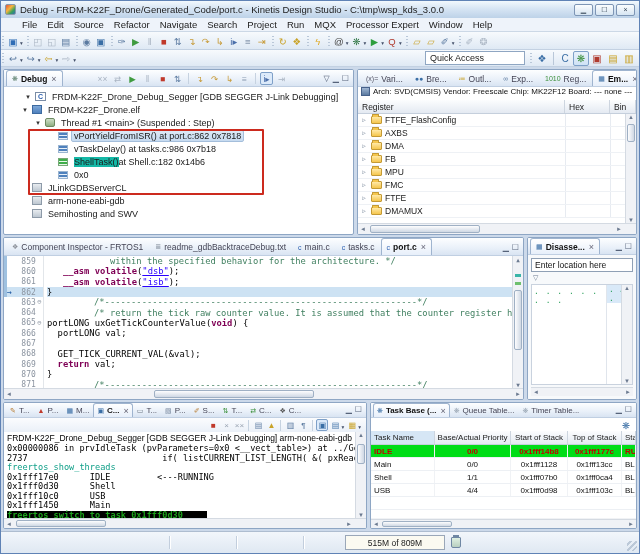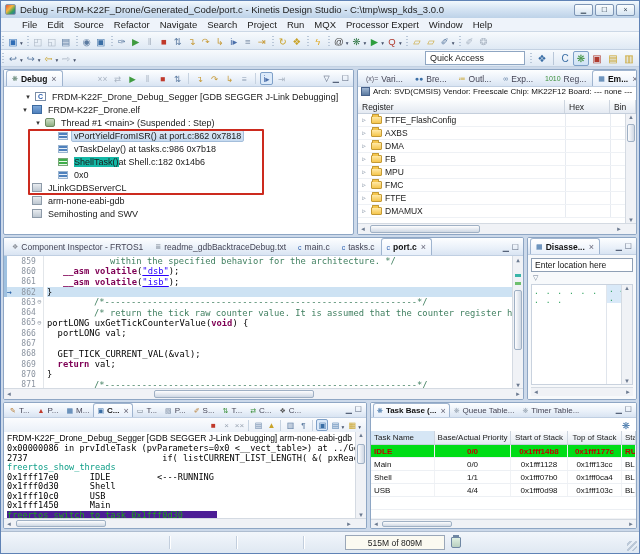--- a/index.html
+++ b/index.html
@@ -115,21 +115,21 @@
   .dis-col2 .selrow { background:#d9e9f8; padding:0 2px; }
 
   
   .ctabs { height:15px; } .ctabs .vtab { height:14px; font-size:8px; padding:0 3px; }
   .ctool { height:14px; flex:none; display:flex; justify-content:flex-end; align-items:center; gap:1px; padding-right:4px; background:linear-gradient(#fbfcfe,#eaf0f8); }
   .ctool .tbi { min-width:12px; height:12px; line-height:11px; font-size:8px; }
   .con-body { flex:1; min-height:0; position:relative; overflow:hidden; padding:1px 3px; }
   .con-title { font-size:8.5px; color:#000; height:11px; white-space:nowrap; overflow:hidden; }
   .cline { font-family:"DejaVu Sans Mono",monospace; font-size:8.6px; line-height:9.5px; white-space:pre; }
   .cline .out { color:#000; } .cline .cmd { color:#12a089; } .cline .cmd2 { color:#1ba11b; }
-  .cline .hl { background:#4c1d95; display:inline-block; padding-right:34px; }
+  .cline .hl { background:#000000; display:inline-block; padding-right:24px;font-weight:bold; }
 
   
   .ttool { height:13px; flex:none; display:flex; justify-content:flex-end; align-items:center; padding-right:3px; }
   .tt-head { height:14px; flex:none; display:flex; font-size:8px; color:#222; background:linear-gradient(#fcfdfe,#e4eaf2); border-bottom:1px solid #c5cfdc; }
   .tt-hc { padding:1px 3px; border-right:1px solid #cdd5df; display:flex; align-items:center; overflow:hidden; white-space:nowrap; }
   .tt-hc.selcol { background:#d6e6f5; }
   .tt-row { height:13px; display:flex; font-size:8px; color:#111; border-bottom:1px solid #edf0f4; }
   .tt-cell { padding:0 3px; border-right:1px solid #f0f2f5; display:flex; align-items:center; overflow:hidden; white-space:nowrap; }
   .tt-c1 { width:64px; } .tt-c2 { width:76px; justify-content:center; } .tt-c3 { width:57px; justify-content:center; } .tt-c4 { width:54px; justify-content:center; } .tt-c5 { flex:1; }
   .tt-row.running { background:#00dd17; color:#c00000; font-weight:bold; }

